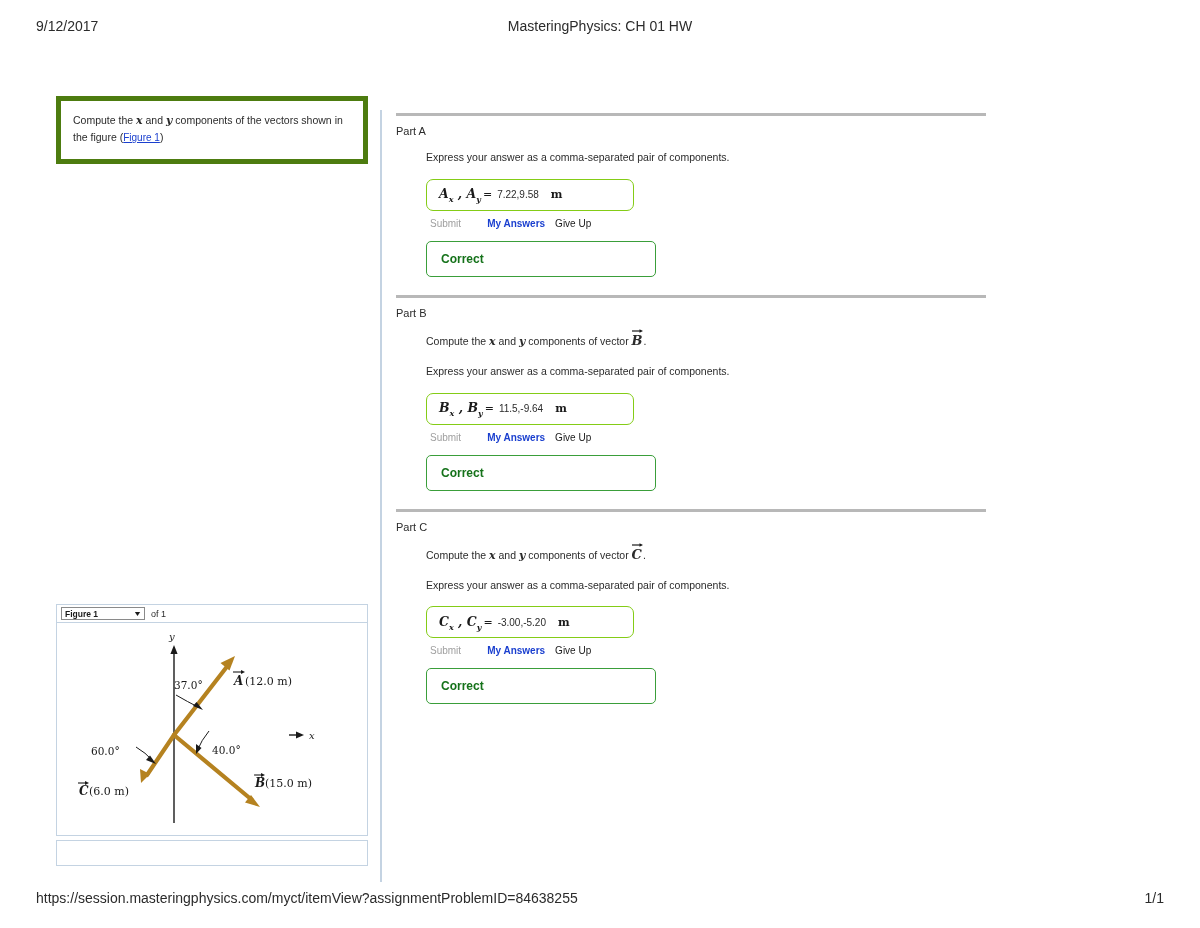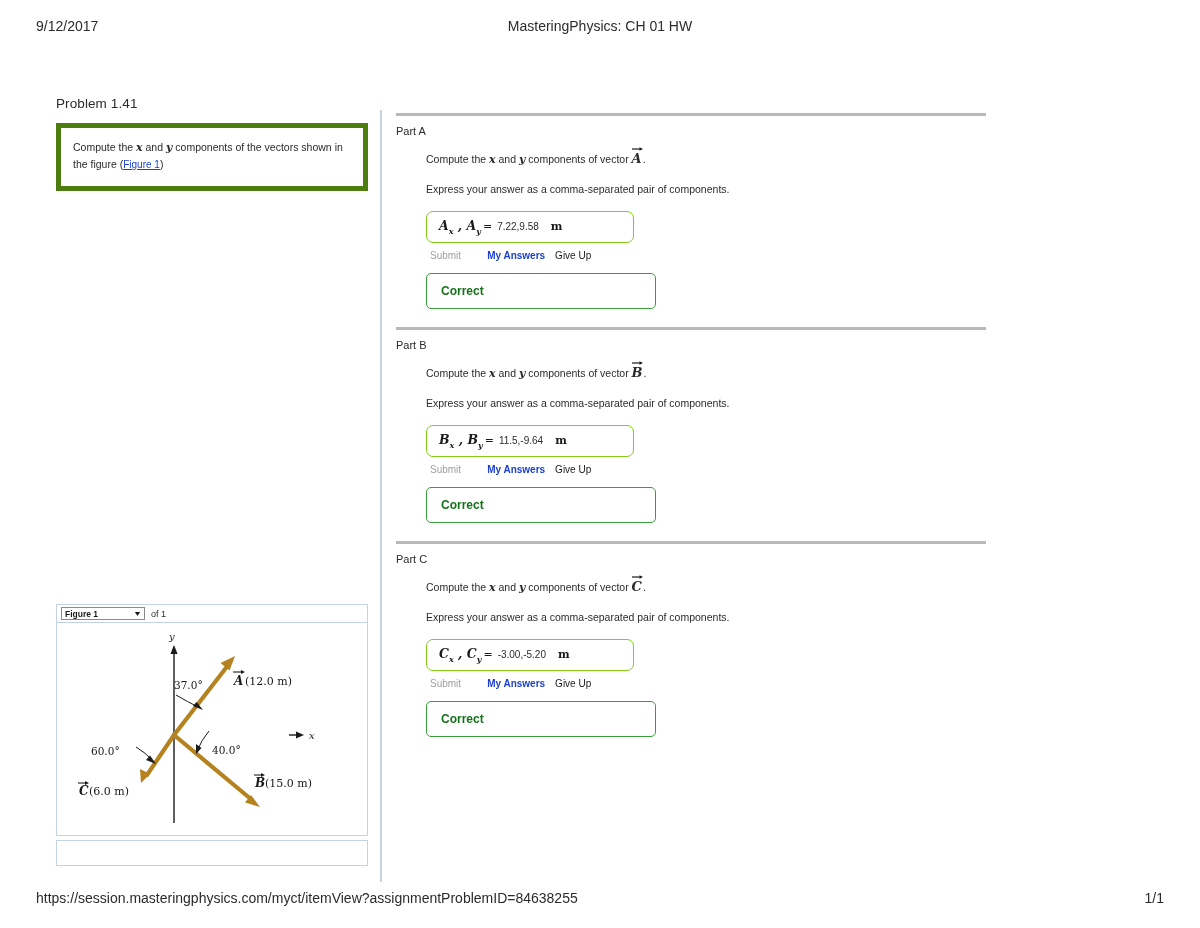--- a/index.html
+++ b/index.html
@@ -277,21 +277,20 @@
 <body>
 
 <div class="print-header">
   <span class="ph-date">9/12/2017</span>
   <span class="ph-title">MasteringPhysics: CH 01 HW</span>
 </div>
 
 <div class="col-divider"></div>
 
 <div class="left-col">
-  <div class="problem-title">Problem 1.41</div>
   <div class="problem-box">
     <span>Compute the </span><span class="mi">x</span><span> and </span><span class="mi">y</span><span> components of the vectors shown in the figure (</span><a class="figlink" href="#">Figure 1</a><span>)</span>
   </div>
 </div>
 
 <div class="figure-panel">
   <div class="figure-bar">
     <div class="fig-select">
       <span>Figure 1</span>
       <span class="caret">▼</span>
@@ -344,26 +343,20 @@
 
   <div class="figure-foot"></div>
 </div>
 
 <div class="right-col">
 
   <div class="part-block">
     <div class="part-rule"></div>
     <div class="part-label">Part A</div>
     <div class="part-body">
-      <div class="q-line">
-        <span>Compute the </span><span class="mi">x</span><span> and </span><span class="mi">y</span><span> components of vector </span><span class="vecsym"><svg class="arrowbar" viewBox="0 0 11 5">
-              <line x1="0" y1="3" x2="9" y2="3" stroke="#1a1a1a" stroke-width="1.2"></line>
-              <polygon points="11,3 7.5,1.3 7.5,4.7" fill="#1a1a1a"></polygon>
-            </svg><span>A</span></span><span>.</span>
-      </div>
       <div class="q-line">Express your answer as a comma-separated pair of components.</div>
 
       <div class="answer-box">
         <span class="ans-label"><span>A</span><sub>x</sub> , <span>A</span><sub>y</sub></span>
         <span class="ans-eq">=</span>
         <span class="ans-value">7.22,9.58</span>
         <span class="ans-unit">m</span>
       </div>
 
       <div class="btn-row">

